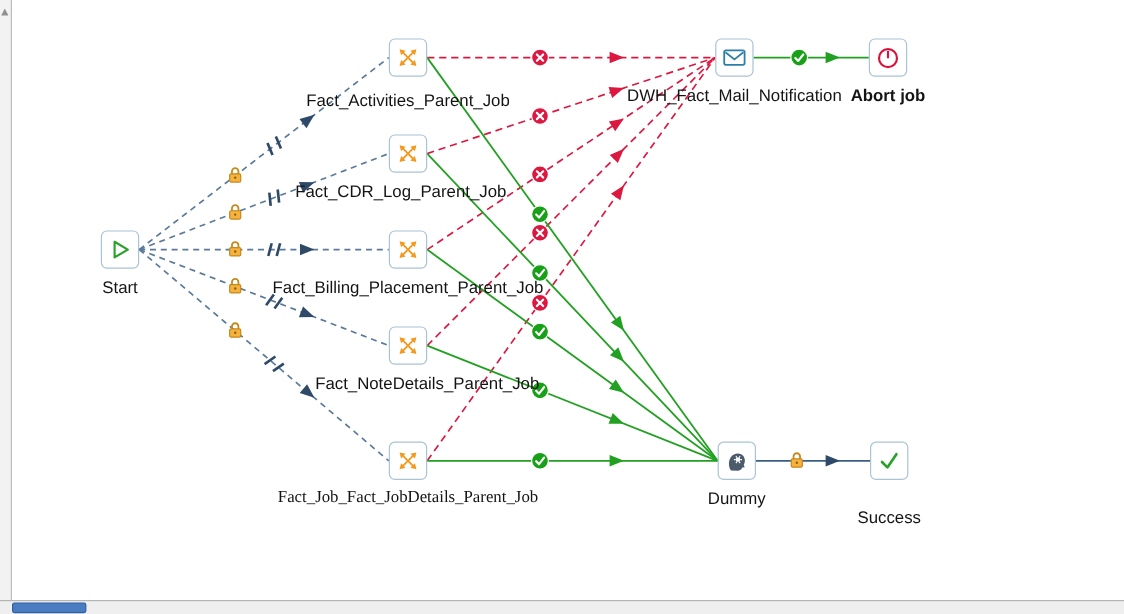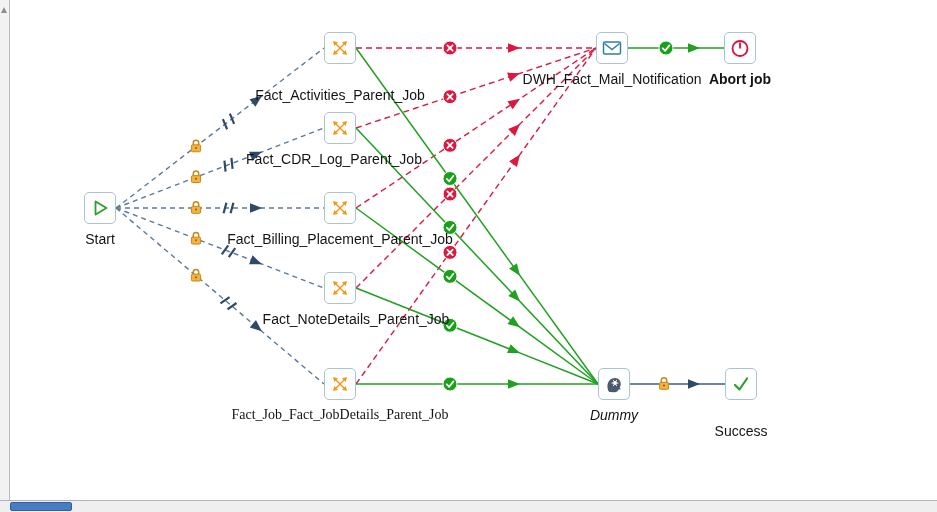--- a/index.html
+++ b/index.html
@@ -173,21 +173,21 @@
           <line x1="12" y1="12" x2="16.5" y2="16.5"></line>
         </g>
         <g fill="#f2991d">
           <polygon points="5,5 10,6.2 6.2,10"></polygon>
           <polygon points="19,5 14,6.2 17.8,10"></polygon>
           <polygon points="5,19 6.2,14 10,17.8"></polygon>
           <polygon points="19,19 17.8,14 14,17.8"></polygon>
         </g>
       </svg>
     </div>
-    <div class="node-label" style="left: 340px; top: 88px;">Fact_Activities_Parent_Job</div>
+    <div class="node-label" style="left: 340px; top: 76px;">Fact_Activities_Parent_Job</div>
     <div class="node" style="left: 324px; top: 112px;">
       <svg width="24" height="24" viewBox="0 0 24 24">
         <g stroke="#f2991d" stroke-width="1.5">
           <line x1="12" y1="12" x2="7.5" y2="7.5"></line>
           <line x1="12" y1="12" x2="16.5" y2="7.5"></line>
           <line x1="12" y1="12" x2="7.5" y2="16.5"></line>
           <line x1="12" y1="12" x2="16.5" y2="16.5"></line>
         </g>
         <g fill="#f2991d">
           <polygon points="5,5 10,6.2 6.2,10"></polygon>
@@ -270,20 +270,20 @@
         <g stroke="#ffffff" stroke-width="1">
           <line x1="15" y1="11" x2="16.4" y2="11"></line>
           <line x1="14" y1="12.7" x2="14.7" y2="13.9"></line>
           <line x1="12" y1="12.7" x2="11.3" y2="13.9"></line>
           <line x1="11" y1="11" x2="9.6" y2="11"></line>
           <line x1="12" y1="9.3" x2="11.3" y2="8.1"></line>
           <line x1="14" y1="9.3" x2="14.7" y2="8.1"></line>
         </g>
       </svg>
     </div>
-    <div class="node-label" style="left: 614px; top: 408px; font-style: italic;">Dummy</div>
+    <div class="node-label" style="left: 614px; top: 408px;">Dummy</div>
     <div class="node" style="left: 725px; top: 368px;">
       <svg width="24" height="24" viewBox="0 0 24 24">
         <polyline points="6,13 10.5,17.5 18,6.5" fill="none" stroke="#2aa12a" stroke-width="2.2" stroke-linecap="round" stroke-linejoin="round"></polyline>
       </svg>
     </div>
     <div class="node-label" style="left: 741px; top: 408px; margin-top: 16px;">Success</div>
   </div>
 
 </body></html>

